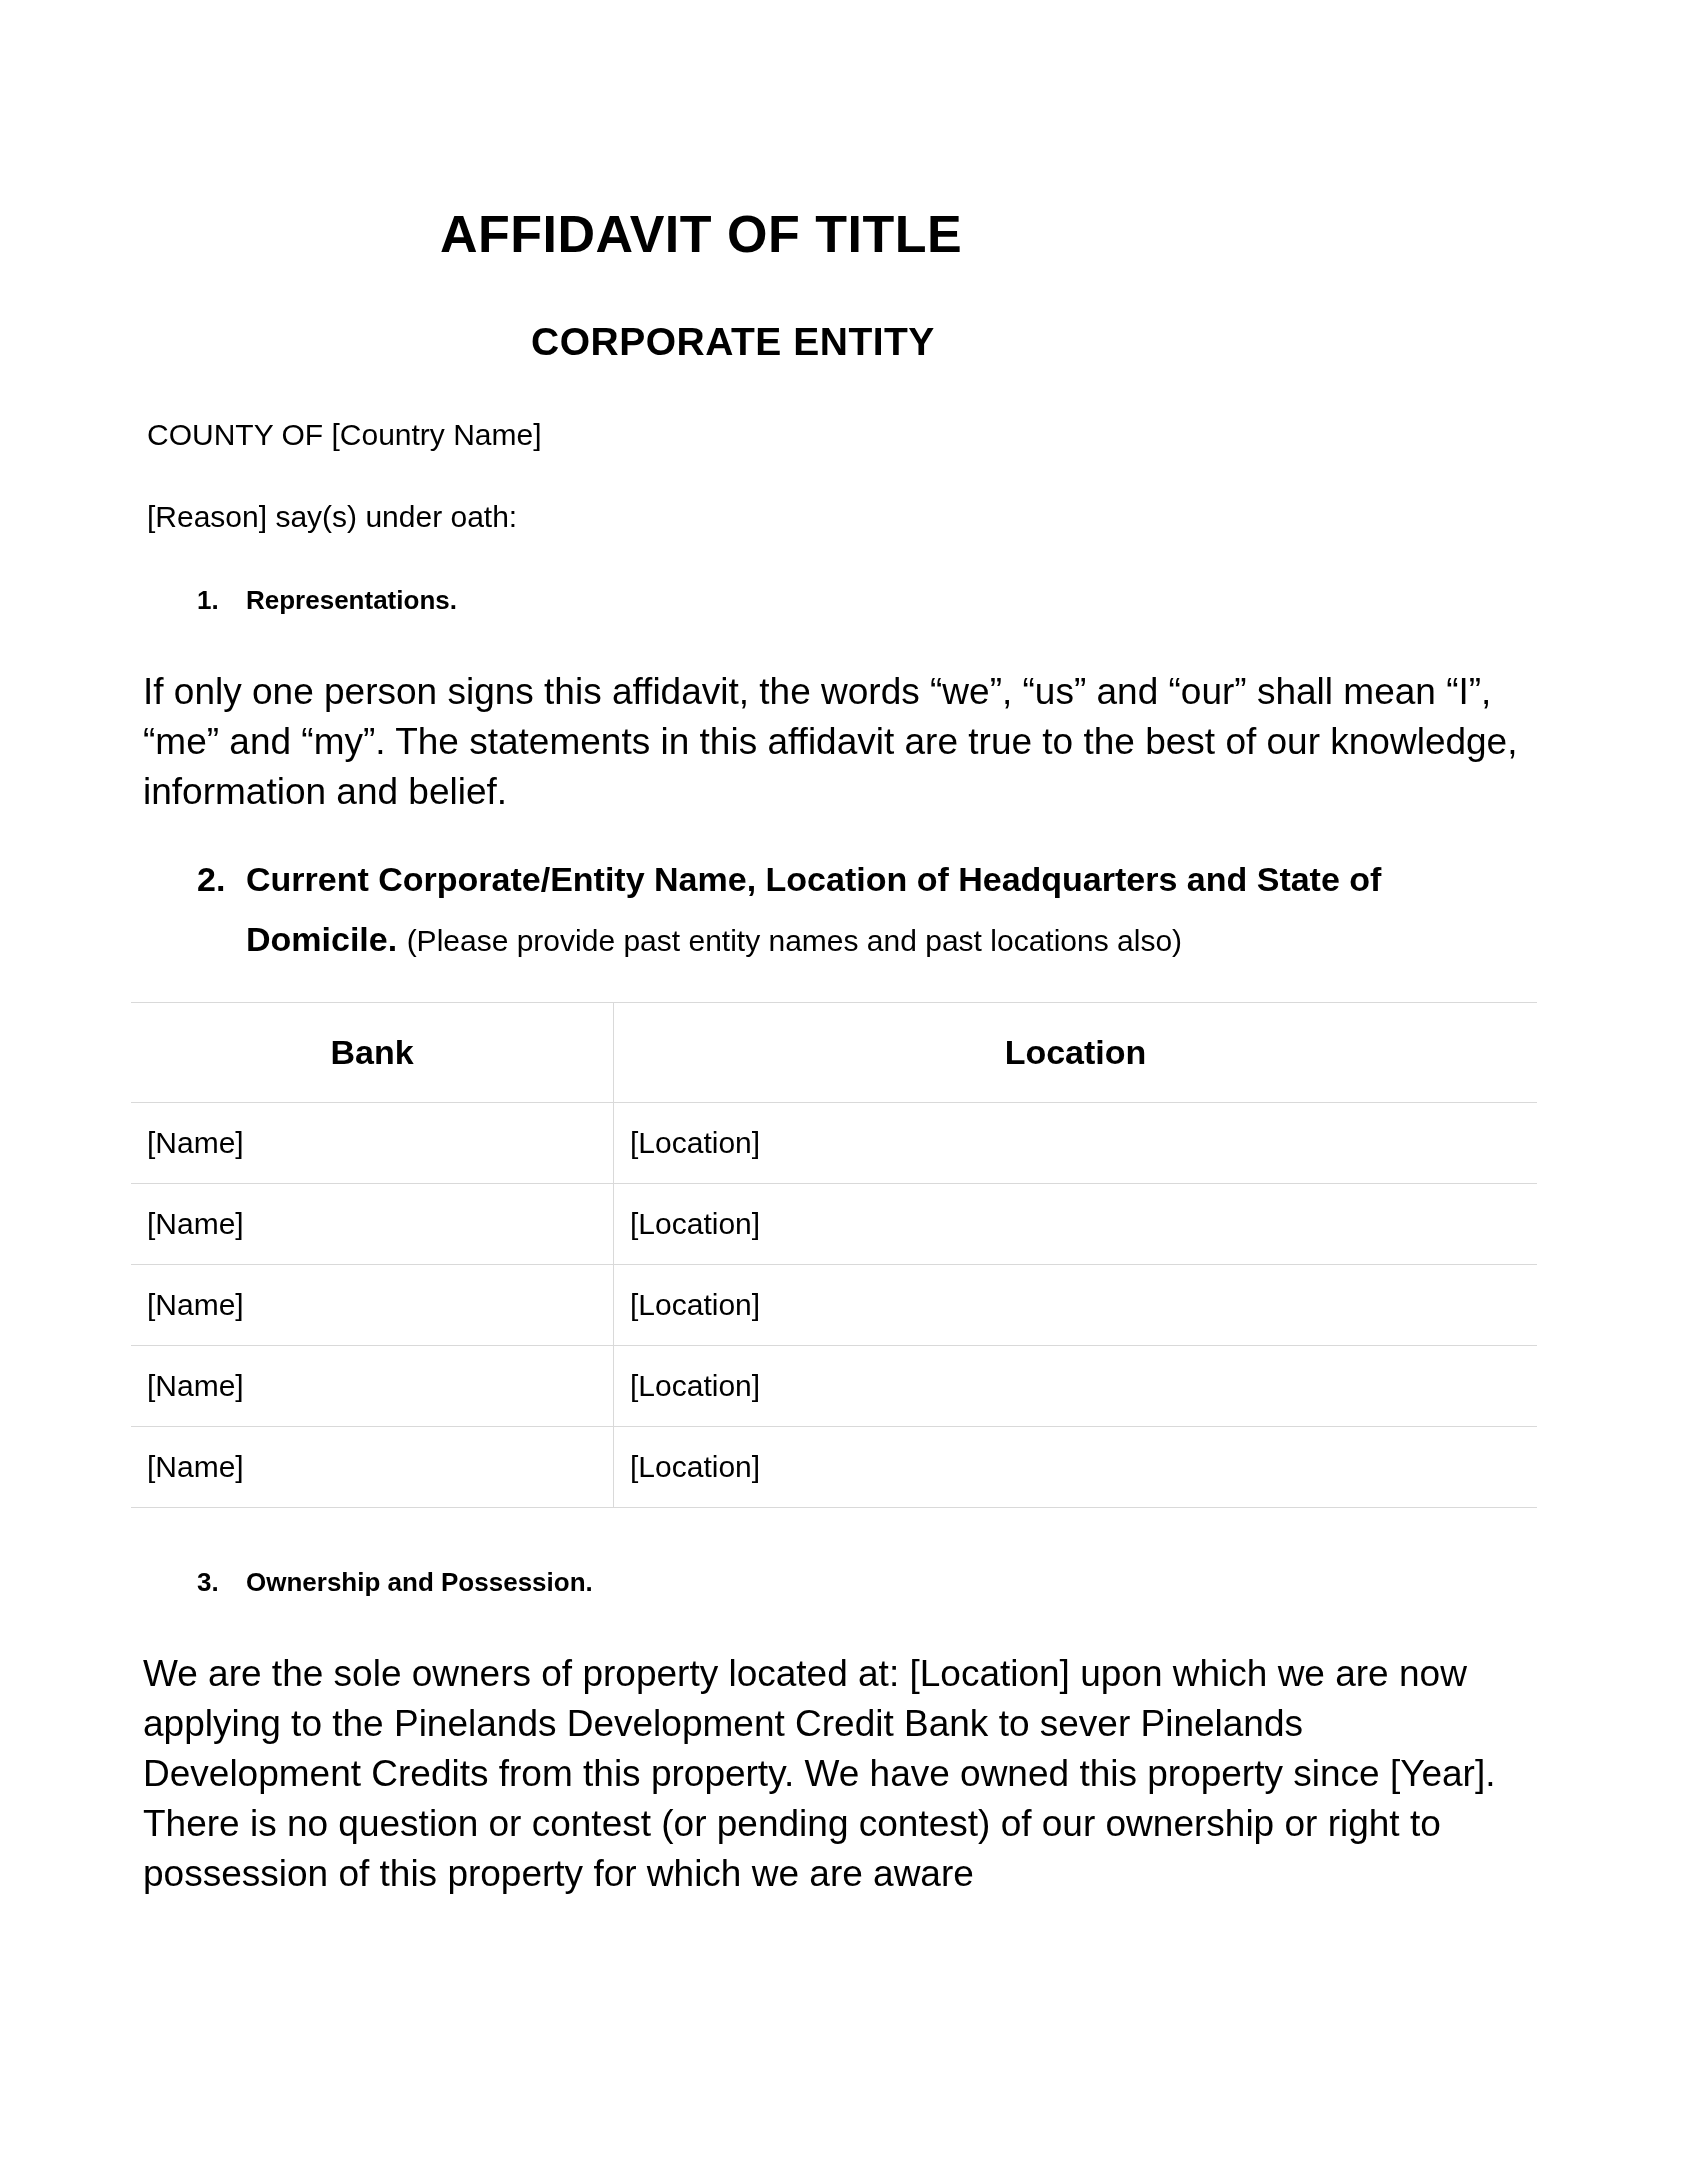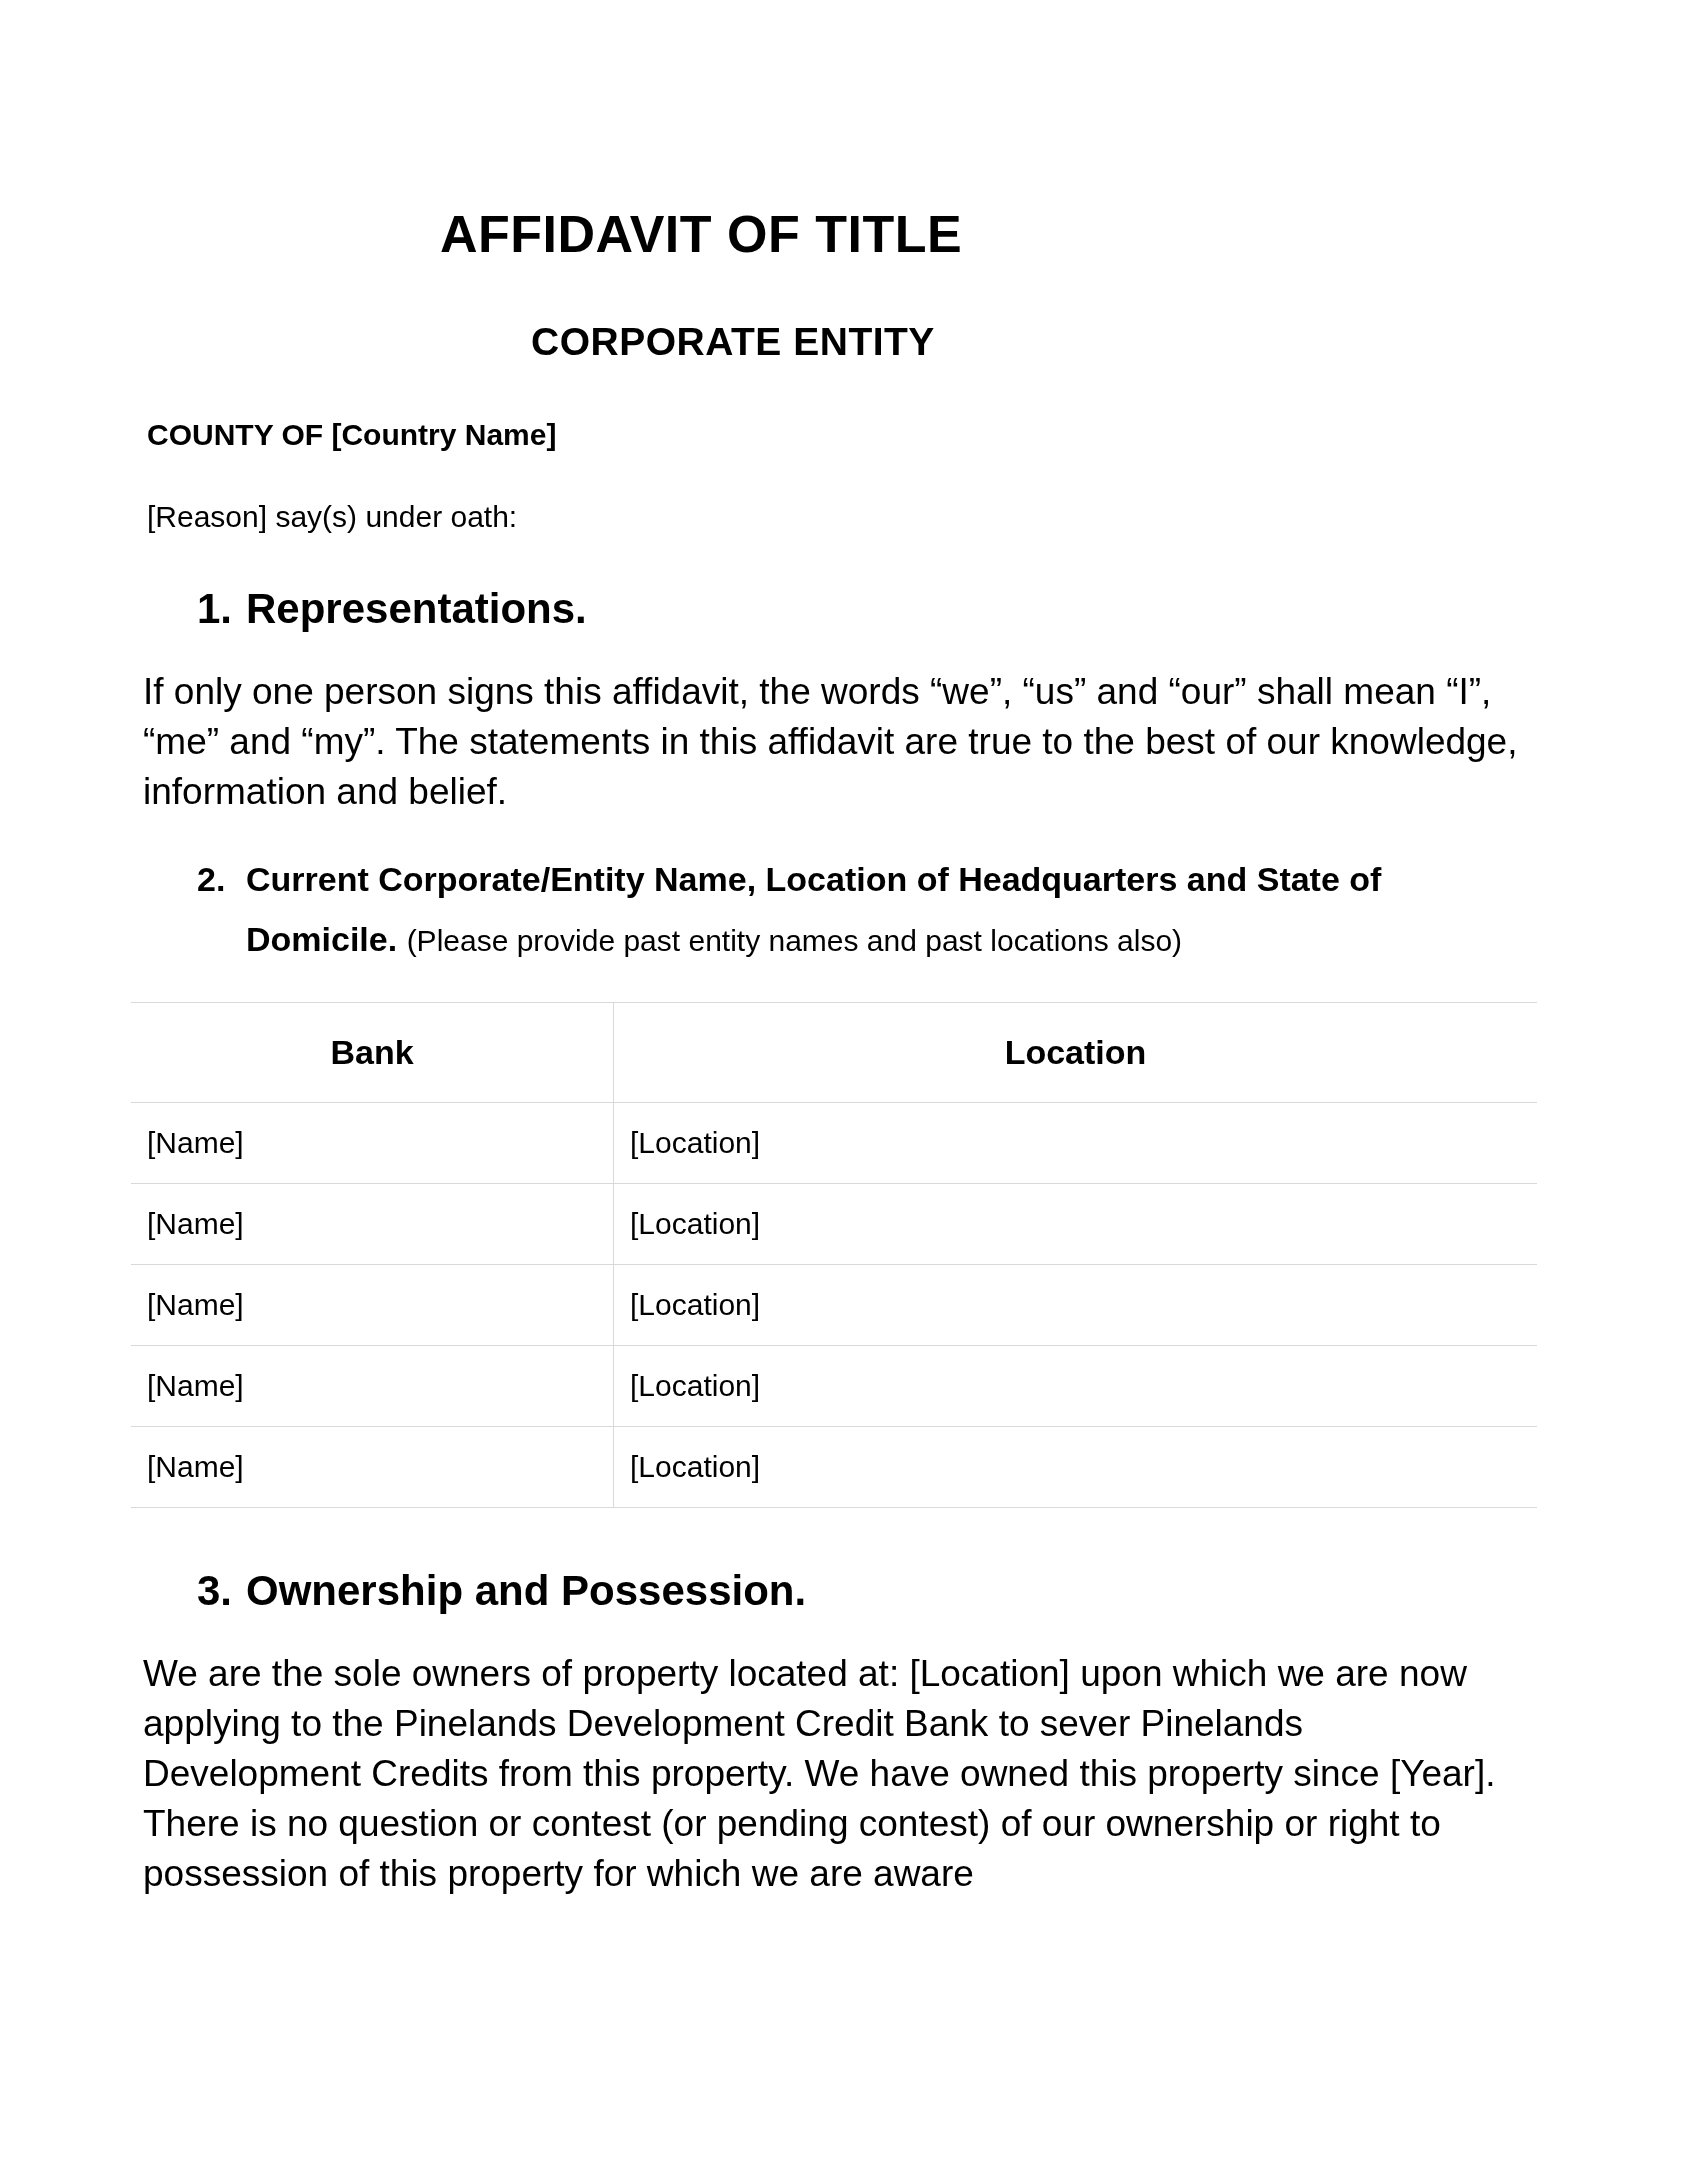--- a/index.html
+++ b/index.html
@@ -5,40 +5,40 @@
   html, body { margin: 0; padding: 0; background: #ffffff; }
   body { width: 1686px; height: 2182px; position: relative; overflow: hidden;
          font-family: "Liberation Sans", sans-serif; color: #000000; }
   .abs { position: absolute; }
   .title { left: 0; width: 1402px; top: 204px; text-align: center;
            font-size: 52px; font-weight: bold; letter-spacing: 0.5px; }
   .subtitle { left: 0; width: 1466px; top: 320px; text-align: center;
               font-size: 39px; font-weight: bold; letter-spacing: 0.5px; }
   .body-line { left: 147px; font-size: 30px; }
   .para { left: 143px; width: 1387px; font-size: 37px; line-height: 50px; }
-  .heading { left: 197px; font-size: 42px; font-weight: bold; }
+  .heading { left: 197px; font-size: 26px; font-weight: bold; }
   .heading .num { display: inline-block; width: 49px; }
   .heading2 { left: 197px; width: 1349px; font-size: 34px; font-weight: bold; line-height: 60px; }
   .heading2 .num { display: inline-block; width: 49px; }
   .heading2 .cont { padding-left: 49px; display: block; }
   .heading2 .note { font-weight: normal; font-size: 30px; }
   table.entities { position: absolute; left: 131px; top: 1002px; width: 1406px;
                    border-collapse: collapse; font-size: 30px; }
   table.entities th, table.entities td { border-top: 1.9px solid #d9d9d9; border-bottom: 1.9px solid #d9d9d9; }
   table.entities th { height: 97px; font-weight: bold; font-size: 34px; text-align: center; }
   table.entities td { height: 78px; padding-left: 16px; text-align: left; }
   table.entities .col-name { width: 465px; border-right: 1.9px solid #d9d9d9; }
 </style>
 </head>
 <body>
 
 <div class="abs title">AFFIDAVIT OF TITLE</div>
 <div class="abs subtitle">CORPORATE ENTITY</div>
 
-<div class="abs body-line" style="top:418px;font-weight:bold;">COUNTY OF [Country Name]</div>
+<div class="abs body-line" style="top:418px;">COUNTY OF [Country Name]</div>
 <div class="abs body-line" style="top:500px;">[Reason] say(s) under oath:</div>
 
 <div class="abs heading" style="top:585px;">
   <span class="num">1.</span><span>Representations.</span>
 </div>
 <div class="abs para" style="top:667px;">If only one person signs this affidavit, the words “we”, “us” and “our” shall mean “I”, “me” and “my”. The statements in this affidavit are true to the best of our knowledge, information and belief.</div>
 
 <div class="abs heading2" style="top:849px;">
   <span class="num">2.</span><span>Current Corporate/Entity Name, Location of Headquarters and State of</span>
   <span class="cont"><span>Domicile.</span> <span class="note">(Please provide past entity names and past locations also)</span></span>

